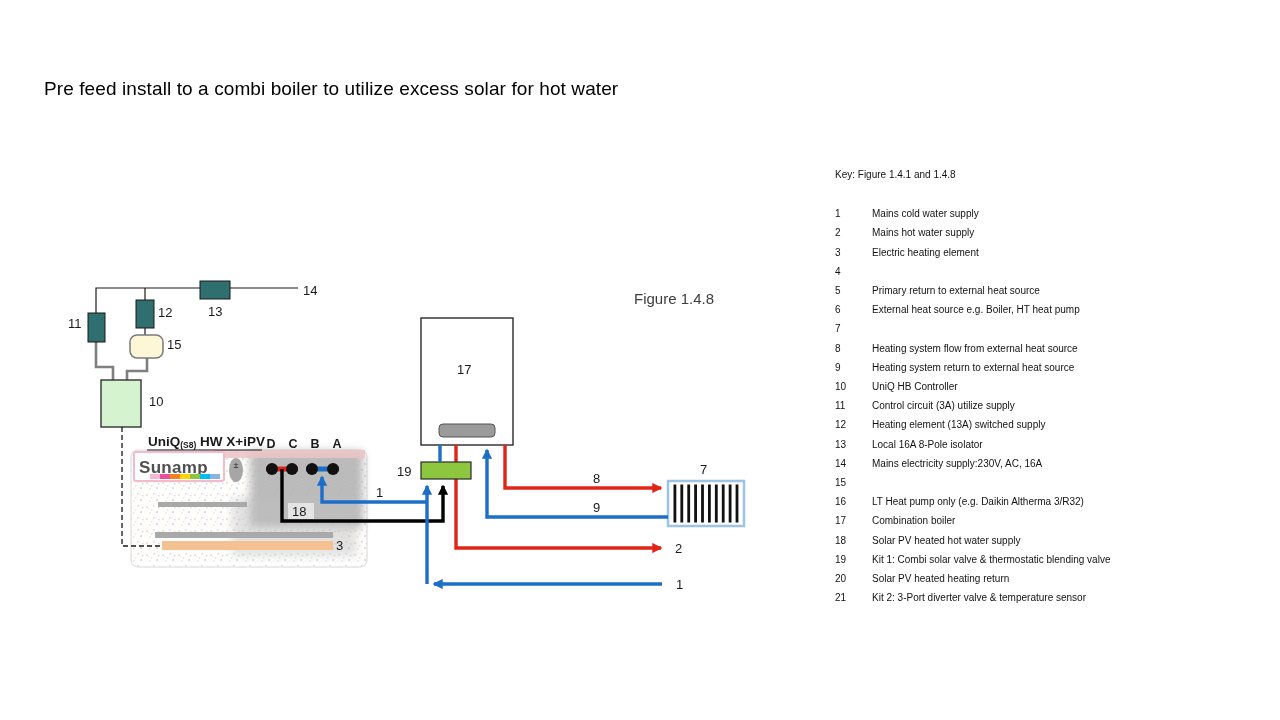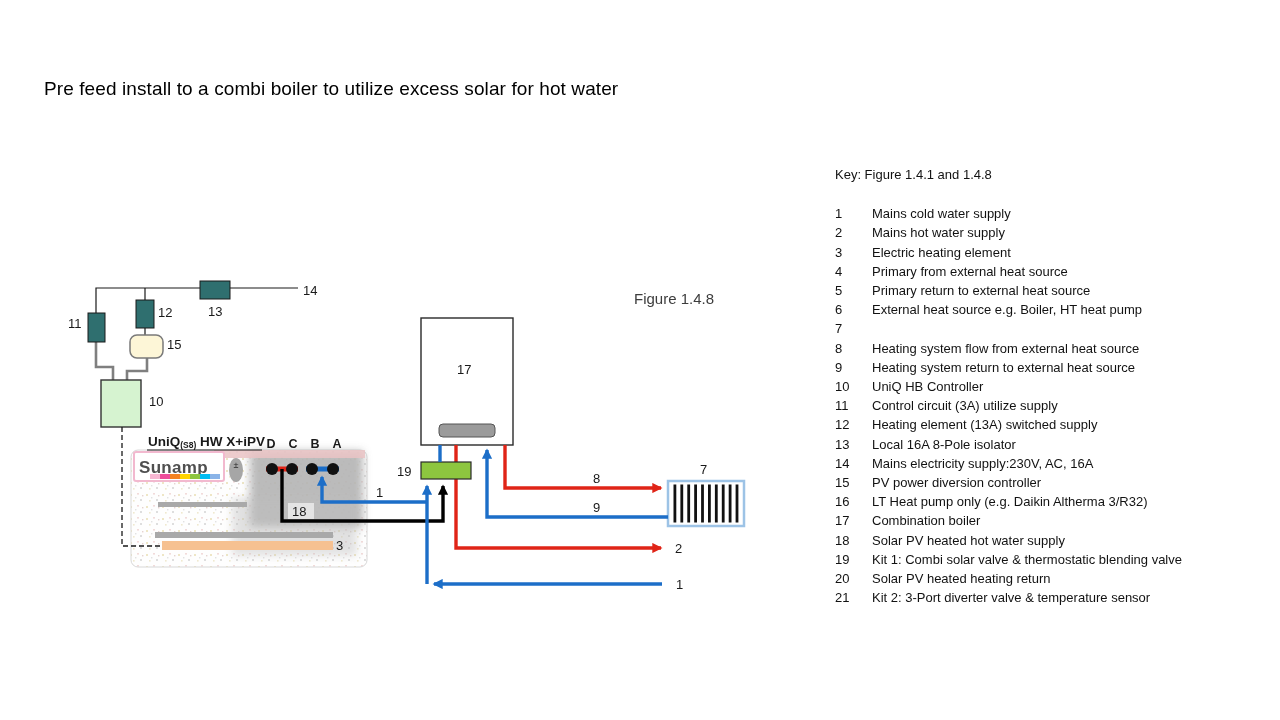--- a/index.html
+++ b/index.html
@@ -1,20 +1,20 @@
 <!DOCTYPE html>
 <html><head>
 <meta charset="utf-8">
 <style>
   html,body{margin:0;padding:0;background:#fff;}
   body{font-family:"Liberation Sans", sans-serif;}
   .canvas{position:relative;width:1280px;height:720px;background:#ffffff;overflow:hidden;}
   .slide-title{position:absolute;left:44px;top:78px;font-size:19px;color:#000;letter-spacing:0.1px;}
   .figure-label{position:absolute;left:634px;top:290px;font-size:15px;color:#3d3d3d;}
-  .key-panel{position:absolute;left:835px;top:165px;width:362px;color:#121212;font-size:13px;line-height:19.2px;}
+  .key-panel{position:absolute;left:835px;top:165px;width:362px;color:#121212;font-size:10px;line-height:19.2px;}
   .key-heading{margin:0 0 20px 0;}
   .key-row{display:flex;align-items:flex-start;}
   .key-num{flex:0 0 37px;}
   .key-text{flex:1;}
   svg{position:absolute;left:0;top:0;}
   svg text{font-family:"Liberation Sans", sans-serif;}
   .dlbl{font-size:13px;fill:#1a1a1a;}
   .term{font-size:12.5px;font-weight:600;fill:#1a1a1a;text-anchor:middle;}
   .model{font-size:13.5px;font-weight:bold;fill:#1a1a1a;}
   .model-sub{font-size:8.5px;font-weight:bold;}
@@ -172,21 +172,20 @@
         <div class="key-row">
           <span class="key-num">2</span>
           <span class="key-text">Mains hot water supply</span>
         </div>
         <div class="key-row">
           <span class="key-num">3</span>
           <span class="key-text">Electric heating element</span>
         </div>
         <div class="key-row">
           <span class="key-num">4</span>
-          <span class="key-text">Primary from external heat source</span>
         </div>
         <div class="key-row">
           <span class="key-num">5</span>
           <span class="key-text">Primary return to external heat source</span>
         </div>
         <div class="key-row">
           <span class="key-num">6</span>
           <span class="key-text">External heat source e.g. Boiler, HT heat pump</span>
         </div>
         <div class="key-row">
@@ -215,21 +214,20 @@
         <div class="key-row">
           <span class="key-num">13</span>
           <span class="key-text">Local 16A 8-Pole isolator</span>
         </div>
         <div class="key-row">
           <span class="key-num">14</span>
           <span class="key-text">Mains electricity supply:230V, AC, 16A</span>
         </div>
         <div class="key-row">
           <span class="key-num">15</span>
-          <span class="key-text">PV power diversion controller</span>
         </div>
         <div class="key-row">
           <span class="key-num">16</span>
           <span class="key-text">LT Heat pump only (e.g. Daikin Altherma 3/R32)</span>
         </div>
         <div class="key-row">
           <span class="key-num">17</span>
           <span class="key-text">Combination boiler</span>
         </div>
         <div class="key-row">

